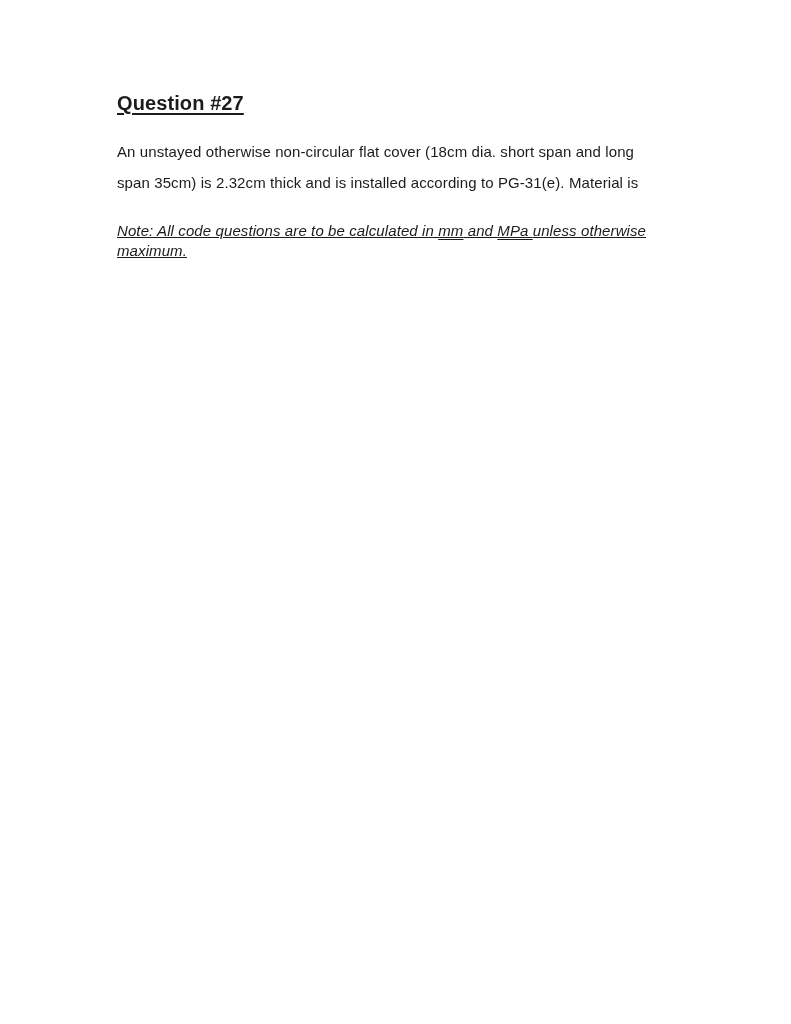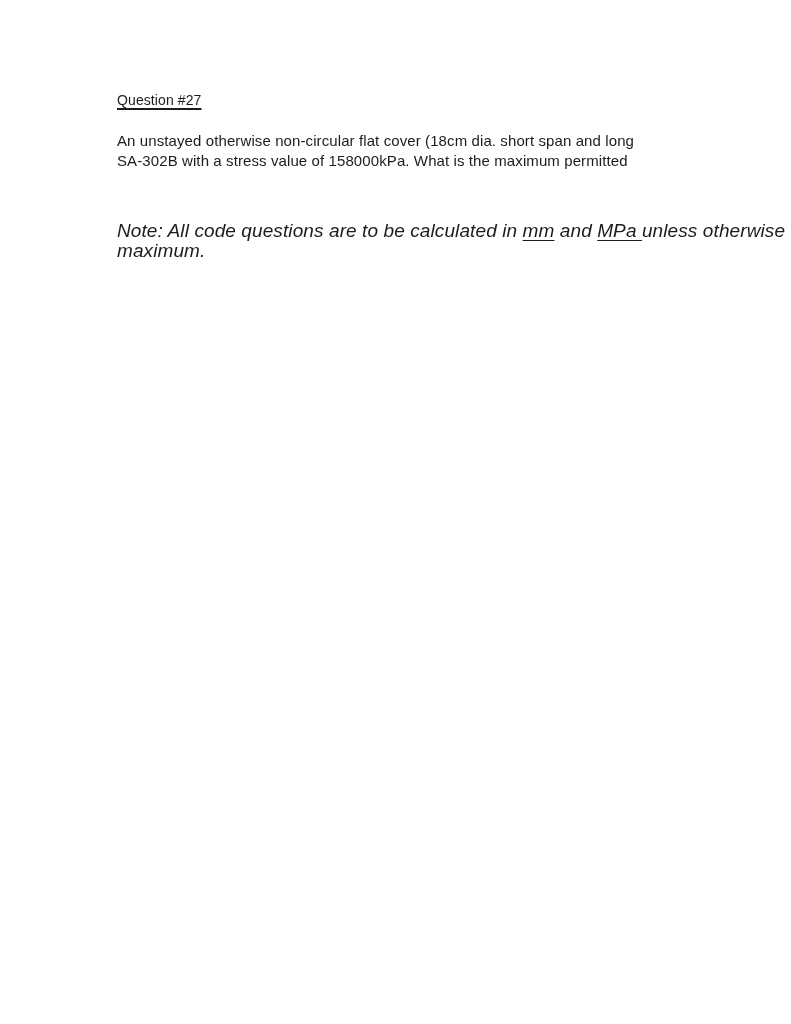--- a/index.html
+++ b/index.html
@@ -13,66 +13,68 @@
     height: 1024px;
     background: #ffffff;
     font-family: "Liberation Sans", "DejaVu Sans", sans-serif;
     color: #1c1c1c;
     overflow: hidden;
   }
   .heading {
     position: absolute;
     left: 117px;
     top: 92px;
-    font-size: 14px;
-    font-weight: normal;
+    font-size: 20px;
+    font-weight: bold;
     text-decoration: underline;
     text-underline-offset: 3px;
     text-decoration-thickness: 1.5px;
     white-space: nowrap;
     letter-spacing: 0.1px;
   }
   .body-paragraph {
     position: absolute;
     left: 117px;
     top: 131px;
     font-size: 15px;
     line-height: 19.5px;
     letter-spacing: 0.1px;
   }
   .body-line {
     white-space: nowrap;
+    margin-top: 11px;
   }
   .note {
     position: absolute;
     left: 117px;
     top: 221px;
-    font-size: 19px;
+    font-size: 15px;
     line-height: 20px;
     font-style: italic;
     letter-spacing: 0.1px;
+    text-decoration: underline;
   }
   .note-line {
     white-space: nowrap;
   }
   .u {
     text-decoration: underline;
     text-underline-offset: 2.5px;
   }
 </style>
 </head>
 <body>
 
 <div class="page">
 
   <div class="heading">Question #27</div>
 
   <div class="body-paragraph">
     <div class="body-line">An unstayed otherwise non-circular flat cover (18cm dia. short span and long</div>
-    <div class="body-line">SA-302B with a stress value of 158000kPa. What is the maximum permitted</div>
+    <div class="body-line">span 35cm) is 2.32cm thick and is installed according to PG-31(e). Material is</div>
   </div>
 
   <div class="note">
     <div class="note-line"><span>Note: All code questions are to be calculated in </span><span class="u">mm</span><span> and </span><span class="u">MPa </span><span>unless otherwise</span></div>
     <div class="note-line">maximum.</div>
   </div>
 
 </div>
 
 </body></html>

